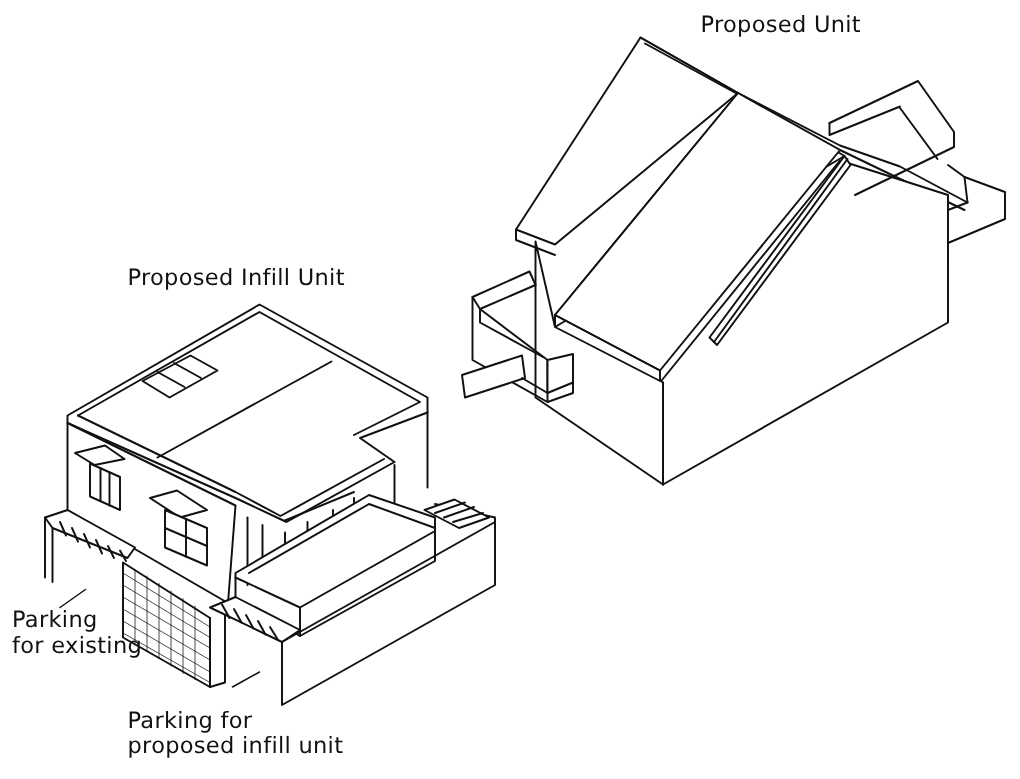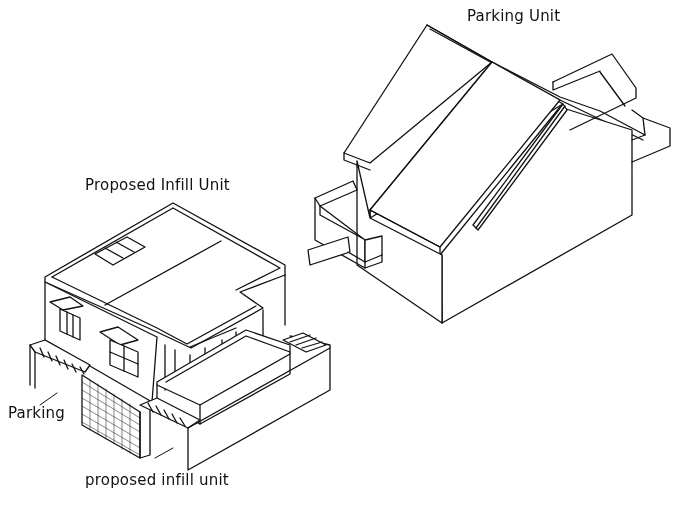--- a/index.html
+++ b/index.html
@@ -132,20 +132,22 @@
     <polygon fill="#fff" points="283,340 303,333 326,345 306,352"></polygon>
     <line x1="290" y1="342" x2="310" y2="335"></line>
     <line x1="296" y1="345" x2="316" y2="338"></line>
     <line x1="302" y1="348" x2="322" y2="342"></line>
   </g>
 
   <line x1="40" y1="405" x2="57" y2="393" stroke-width="1"></line>
   <line x1="155" y1="458" x2="173" y2="448" stroke-width="1"></line>
 </svg>
 
-<div class="lbl" style="left:467px;top:8px;font-size:15px;">Parking Unit</div>
+<div class="lbl" style="left:467px;top:8px;font-size:15px;">Proposed Unit</div>
 <div class="lbl" style="left:85px;top:177px;font-size:15px;">Proposed Infill Unit</div>
 <div class="lbl" style="left:8px;top:405px;font-size:15px;">
   <span>Parking</span>
+  <span>for existing</span>
 </div>
 <div class="lbl" style="left:85px;top:472px;font-size:15px;">
+  <span>Parking for</span>
   <span>proposed infill unit</span>
 </div>
 
 </body></html>

